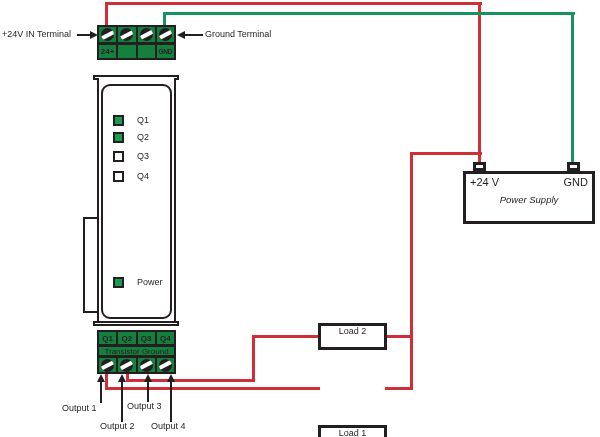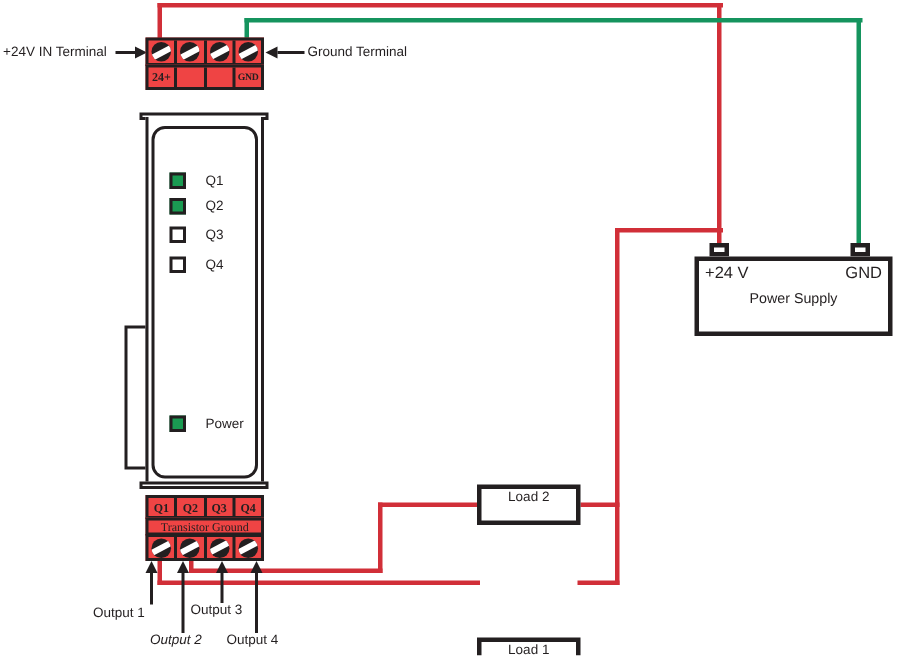--- a/index.html
+++ b/index.html
@@ -7,21 +7,21 @@
     position:relative;width:600px;height:437px;background:#fff;overflow:hidden;
     font-family:"Liberation Sans",sans-serif;color:#231f20;
   }
   .abs{position:absolute;}
   
   .wire-red{position:absolute;background:#d12f38;}
   .wire-green{position:absolute;background:#15945e;}
   
   .inkbox{position:absolute;border:3px solid #231f20;background:#fff;box-sizing:content-box;}
   
-  .mrow{position:absolute;border:2px solid #231f20;background:#ef4444;display:flex;box-sizing:content-box;font-family:Liberation Serif, serif;}
+  .mrow{position:absolute;border:2px solid #231f20;background:#15803d;display:flex;box-sizing:content-box;}
   .tcell{flex:1;display:flex;align-items:center;justify-content:center;position:relative;}
   .tcell + .tcell{border-left:2px solid #231f20;}
   .screw{width:13px;height:13px;border-radius:50%;background:#231f20;position:relative;overflow:hidden;margin:auto;}
   .screw::after{content:'';position:absolute;left:-20%;top:50%;width:140%;height:3.5px;margin-top:-1.75px;
     background:#fff;transform:rotate(-28deg);}
   .cell-label{font-size:8px;font-weight:bold;white-space:nowrap;}
   .gnd-small{font-size:6.5px;letter-spacing:-0.2px;}
   
   .led{position:absolute;width:7px;height:7px;border:2px solid #231f20;background:#fff;}
   .led[data-state="on"]{background:#1a9b52;}
@@ -32,21 +32,21 @@
   .tri-right{position:absolute;width:0;height:0;border-top:4px solid transparent;
     border-bottom:4px solid transparent;border-left:8px solid #231f20;}
   .tri-left{position:absolute;width:0;height:0;border-top:4px solid transparent;
     border-bottom:4px solid transparent;border-right:8px solid #231f20;}
   .uparrow{position:absolute;}
   .uparrow::before{content:'';position:absolute;left:-3.5px;top:0;width:0;height:0;
     border-left:4px solid transparent;border-right:4px solid transparent;border-bottom:8px solid #231f20;}
   .uparrow::after{content:'';position:absolute;left:0;top:6px;bottom:0;width:1.5px;background:#231f20;}
   
   .ps-terminals{display:flex;justify-content:space-between;padding:2px 4px 0 4px;font-size:11px;}
-  .ps-title{position:absolute;left:0;right:0;top:20px;text-align:center;font-size:9.5px;}
+  .ps-title{position:absolute;left:0;right:0;top:20px;text-align:center;font-size:9.5px;font-style:italic;}
   .stub{position:absolute;border:3px solid #231f20;background:#fff;width:7px;height:3px;box-sizing:content-box;}
   .load-box{display:flex;justify-content:center;font-size:9px;}
   .caption-row{justify-content:center;align-items:center;overflow:hidden;}
   .caption-text{font-size:8px;white-space:nowrap;}
 </style>
 </head>
 <body>
 
 <div id="canvas">
 
@@ -162,21 +162,21 @@
       </div>
   </div>
 
   <div class="uparrow" style="left:100px;top:374px;height:29px;"></div>
   <div class="uparrow" style="left:121px;top:374px;height:48px;"></div>
   <div class="uparrow" style="left:147px;top:374px;height:28px;"></div>
   <div class="uparrow" style="left:170px;top:374px;height:48px;"></div>
 
   <div class="callout" style="left:62px;top:403px;">Output 1</div>
   <div class="callout" style="left:127px;top:401px;">Output 3</div>
-  <div class="callout" style="left:100px;top:421px;font-style:italic;">Output 2</div>
+  <div class="callout" style="left:100px;top:421px;">Output 2</div>
   <div class="callout" style="left:151px;top:421px;">Output 4</div>
 
   <div class="stub" style="left:473px;top:162px;"></div>
   <div class="stub" style="left:567px;top:162px;"></div>
   <div class="inkbox" style="left:463px;top:171px;width:126px;height:47px;">
     <div class="ps-terminals">
       <span>+24 V</span>
       <span>GND</span>
     </div>
     <div class="ps-title">Power Supply</div>

